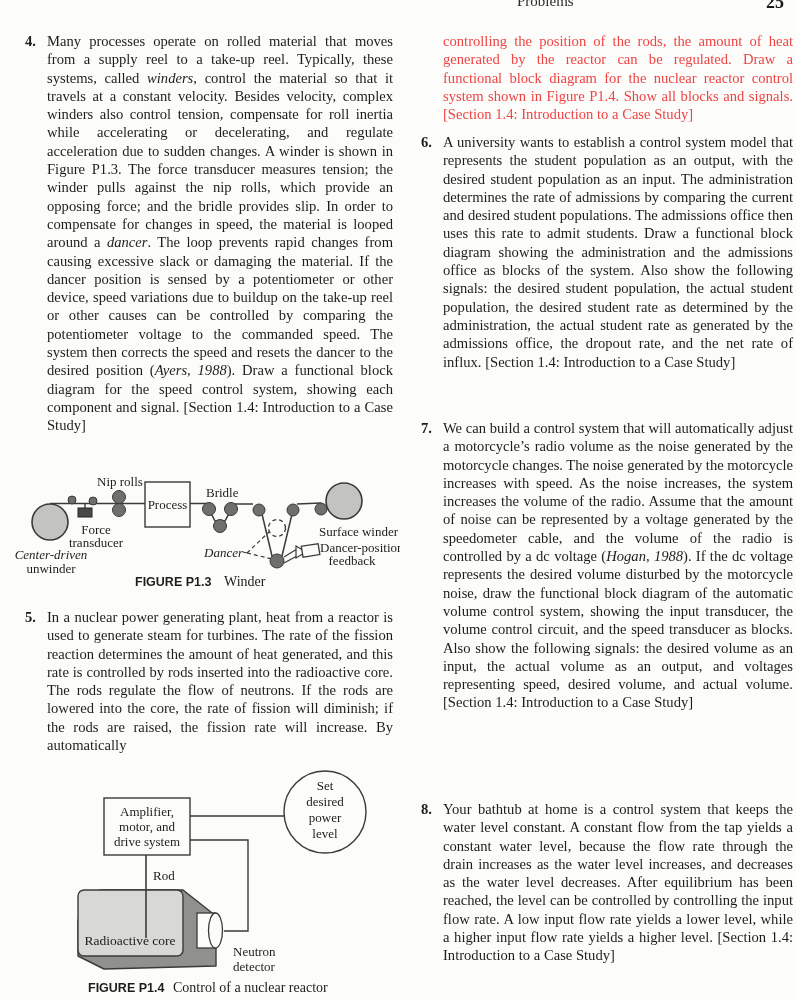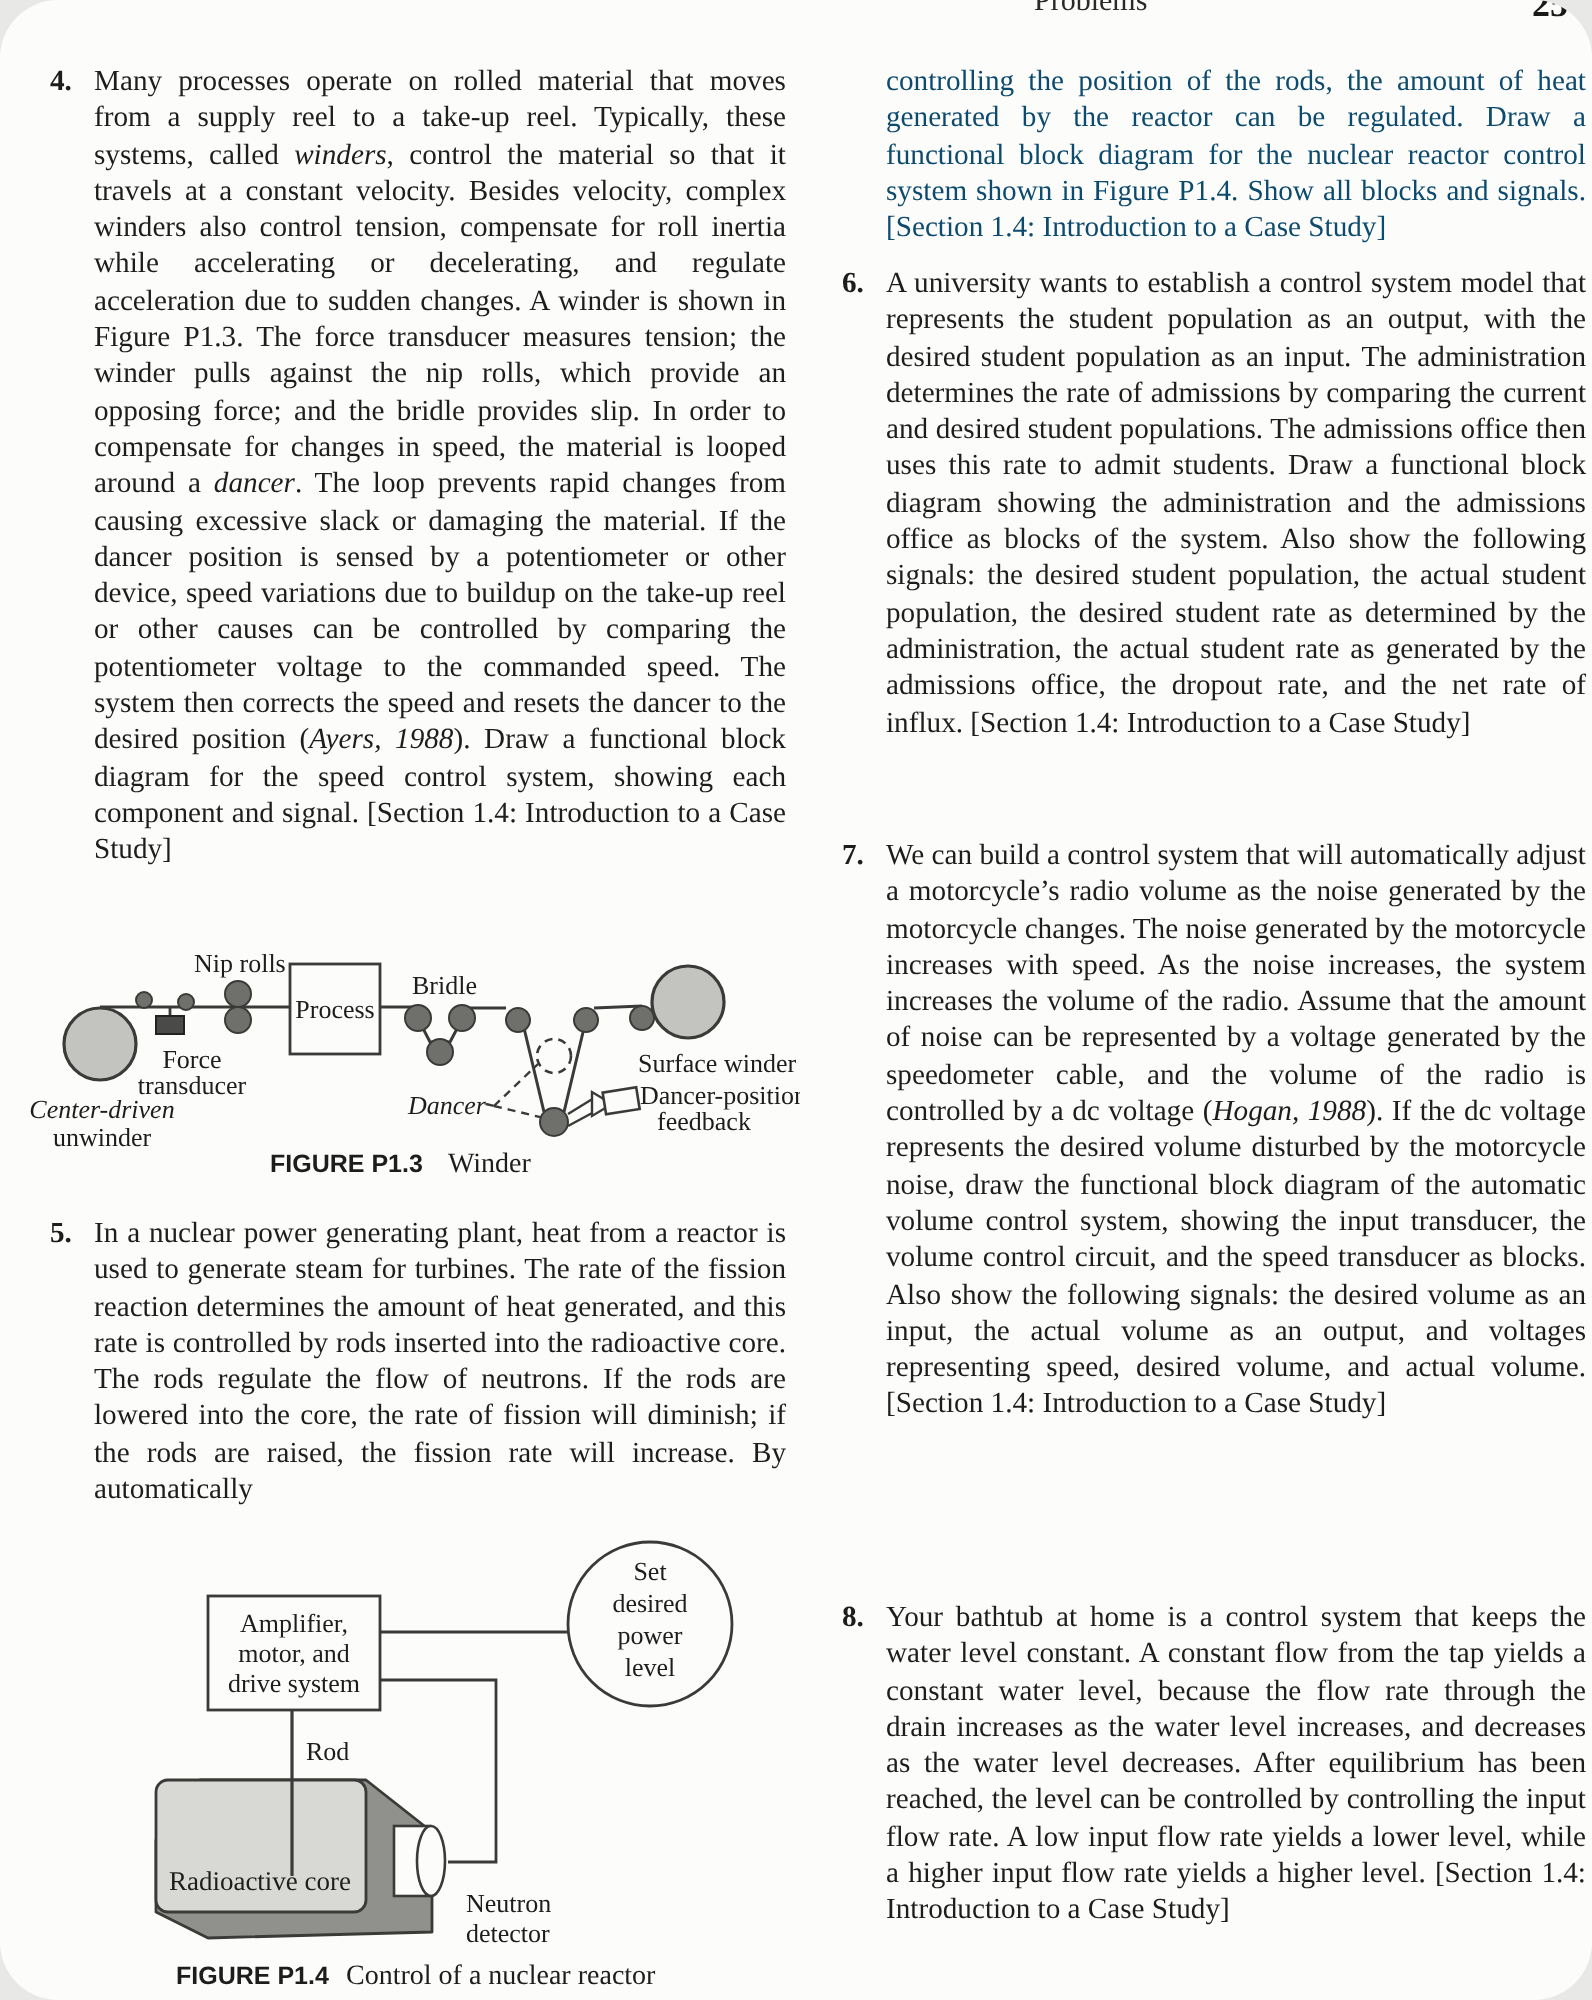--- a/index.html
+++ b/index.html
@@ -1,32 +1,31 @@
 <!DOCTYPE html>
 <html><head>
 <meta charset="utf-8">
 <style>
   html,body{margin:0;padding:0;background:#e8e8e6;}
   .page{
     position:relative; width:796px; height:1000px; margin:0 auto;
     background:#fcfcfa; overflow:hidden; color:#1d1d1b;
     font-family:"Liberation Serif", serif;
-    border-radius:29px;
   }
   .runhead{position:absolute; top:-7px; left:517px; font-size:15px; color:#2a2a28;}
   .pageno{position:absolute; top:-8px; left:766px; font-size:18px; font-weight:700; color:#1a1a18;}
 
   .problem{
     position:absolute; display:flex; align-items:flex-start;
     font-size:14.6px; line-height:18.3px; text-align:justify; color:#1d1d1b;
   }
   .pnum{flex:0 0 22px; width:22px; font-weight:700;}
   .ptext{flex:1; min-width:0;}
   .contpara{
-    position:absolute; font-size:14.6px; line-height:18.3px; text-align:justify; color:#0c4a6e;
+    position:absolute; font-size:14.6px; line-height:18.3px; text-align:justify; color:#ef4444;
   }
 
   .wpcs{
     float:right; width:96px; margin:1px 0 4px 8px; text-align:center;
     font-family:"Liberation Sans", sans-serif; line-height:1.25;
   }
   .wpcs .brand{display:block; font-size:11px; font-weight:700;}
   .wpcs .pill{
     display:block; margin:3px auto 2px; width:70px; height:21px;
     background:#6e6e6e; color:#ffffff; border-radius:11px;

